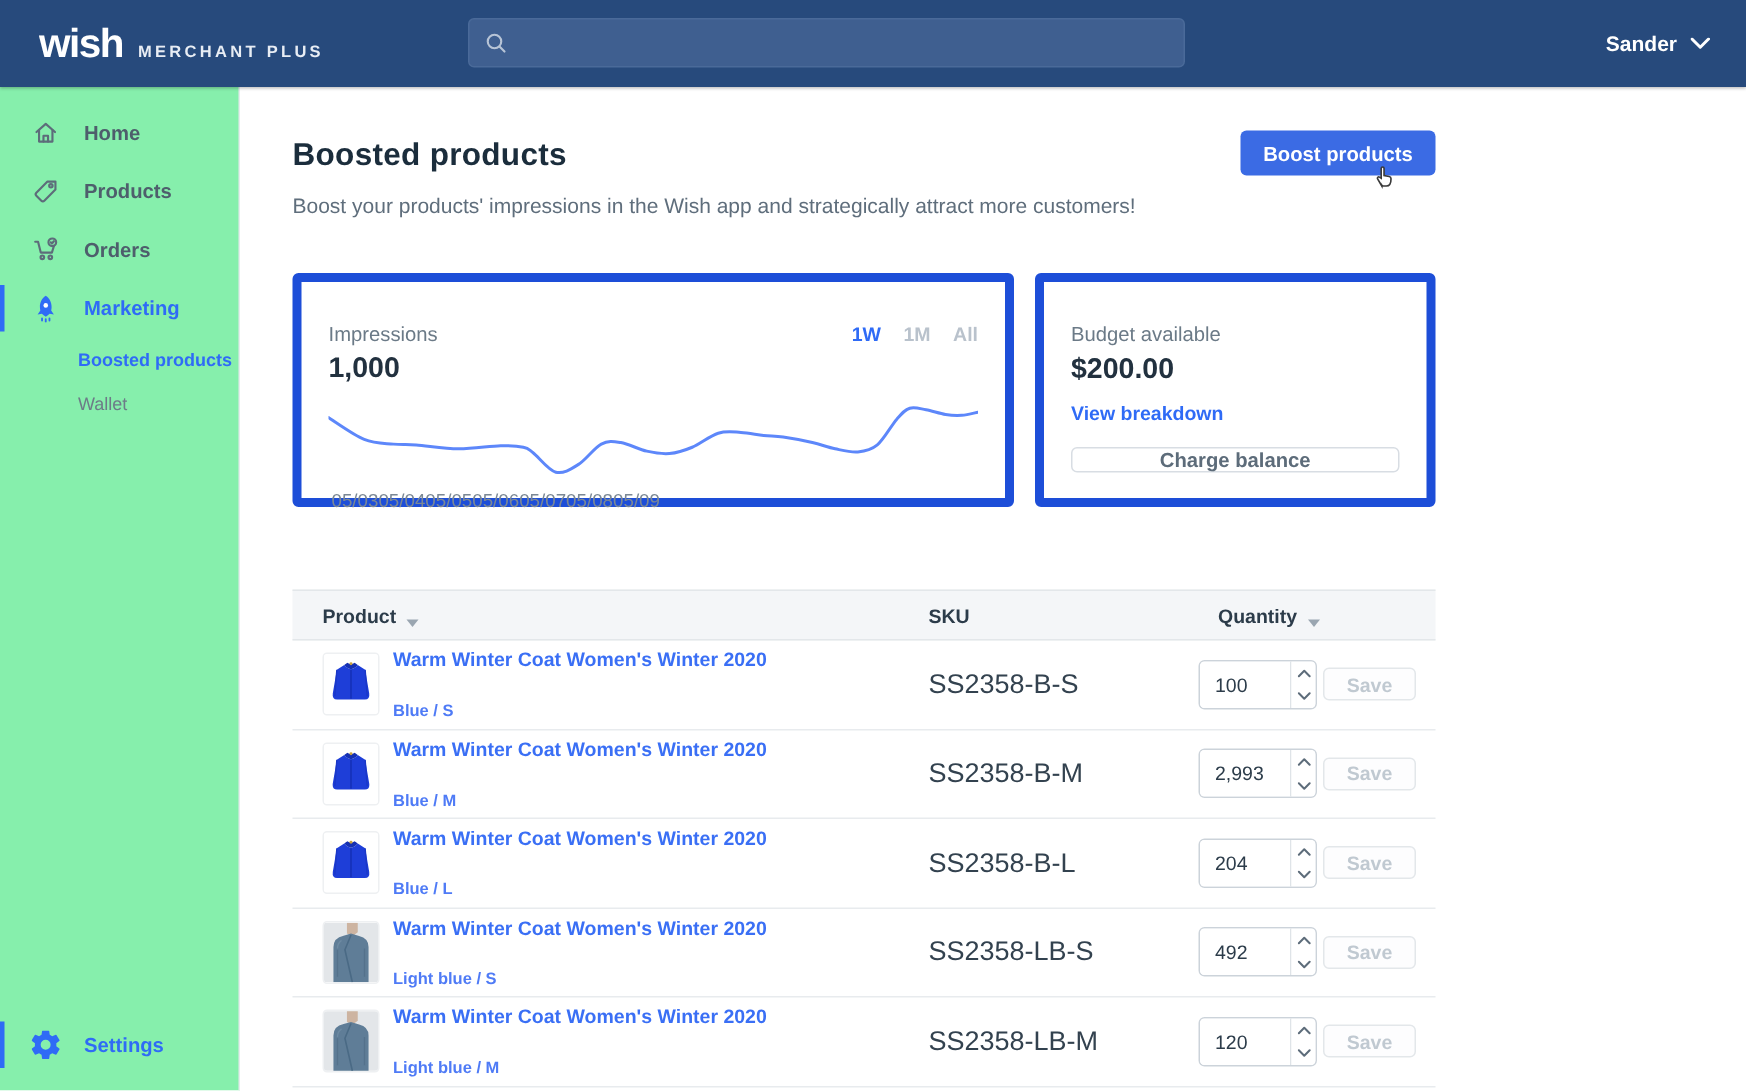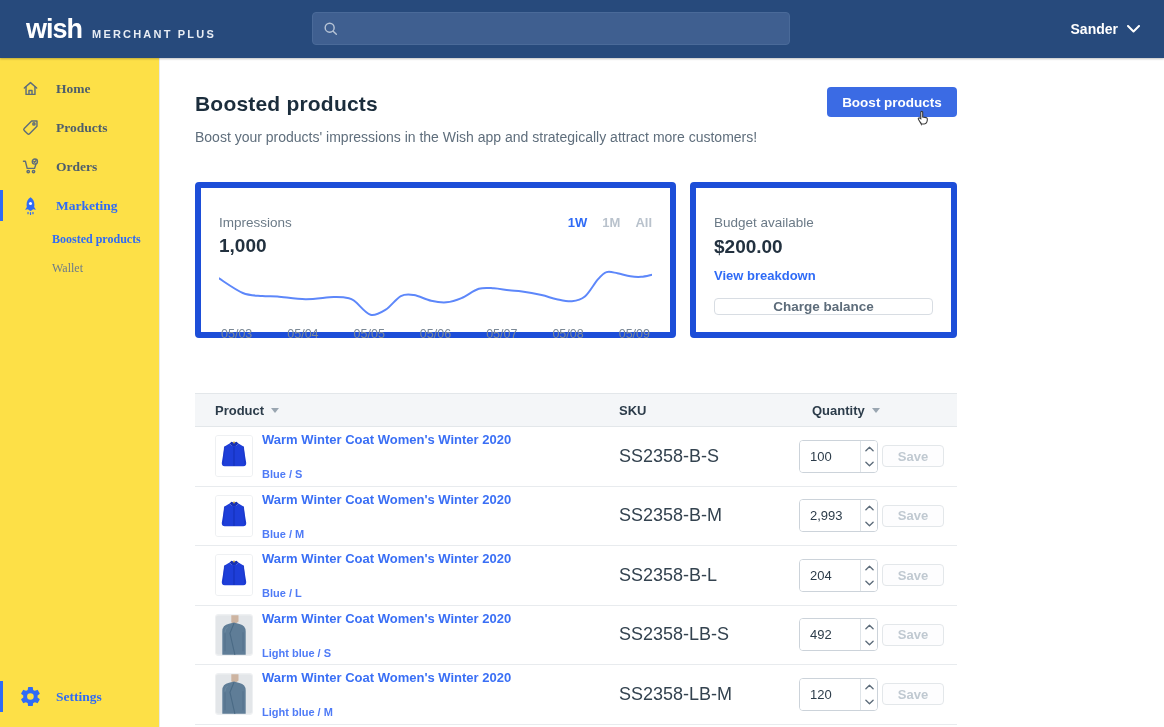--- a/index.html
+++ b/index.html
@@ -19,21 +19,21 @@
     display:flex; align-items:center; padding:0 10px; }
   .search svg { flex:0 0 auto; }
   .search input { flex:1; background:transparent; border:none; outline:none;
     color:#fff; font-size:13px; margin-left:8px; }
   .user { position:absolute; right:24px; top:0; height:58px; display:flex;
     align-items:center; gap:9px; cursor:pointer; }
   .user-name { color:#fff; font-size:14px; font-weight:600; }
 
   
   .sidebar { position:absolute; top:58px; left:0; width:160px; height:669px;
-    background:#fde047; border-right:1px solid #e7eaed;font-family:Liberation Serif, serif; }
+    background:#86efac; border-right:1px solid #e7eaed; }
   .nav-item { position:relative; height:39px; display:flex; align-items:center;
     padding-left:21px; gap:16px; cursor:pointer; }
   .nav-item .lbl { font-size:13.5px; font-weight:600; color:#4e5e6c; }
   .nav-item.active .lbl { color:#2f6bf6; }
   .nav-item.active::before, .settings-item.active::before { content:"";
     position:absolute; left:0; top:4px; bottom:4px; width:3px; background:#2f6bf6; }
   .nav-list { padding-top:11px; }
   .sub-item { height:29px; display:flex; align-items:center; padding-left:52px; cursor:pointer; }
   .sub-item .slbl { font-size:12px; font-weight:700; color:#8b97a3; }
   .sub-item.active .slbl { color:#2f6bf6; }
@@ -59,34 +59,34 @@
   .card-impressions { width:481px; height:156px; }
   .card-budget { width:267px; height:156px; display:flex; flex-direction:column; }
   .imp-head { display:flex; justify-content:space-between; align-items:center; }
   .card-label { font-size:13.5px; color:#6b7a87; }
   .range-tabs { display:flex; gap:15px; }
   .rtab { font-size:13px; font-weight:700; color:#b9c2cc; cursor:pointer; }
   .rtab.active { color:#2f6bf6; }
   .headline { margin-top:5px; font-size:19px; font-weight:800; color:#22313f; }
   .chart-wrap { margin-top:8px; }
   .chart-wrap svg { display:block; width:100%; height:58px; }
-  .x-labels { display:flex; justify-content:space-between; margin-top:4px; padding:0 2px; }
+  .x-labels { display:flex; margin-top:4px; padding:0 2px; }
   .x-labels span { font-size:12.5px; color:#7b8895; }
   .budget-value { margin-top:6px; font-size:19px; font-weight:800; color:#22313f; }
   .budget-link { margin-top:10px; font-size:13px; font-weight:600; color:#2f6bf6; cursor:pointer; }
   .charge-btn { margin-top:15px; width:100%; height:33px; background:#fff;
     border:1px solid #d8dde3; border-radius:4px; font-size:13.5px; font-weight:600;
     color:#5d6c7a; cursor:pointer; font-family:"Liberation Sans", sans-serif; }
 
   
   .table { margin-top:55px; }
   .thead { display:flex; align-items:center; height:34px; background:#f4f6f8;
     border-top:1px solid #e3e7ea; border-bottom:1px solid #e3e7ea;
     padding:0 14px 0 20px; }
-  .th { font-size:13px; font-weight:700; color:#2c3c4a; display:flex; align-items:center; }
+  .th { font-size:13px; font-weight:700; color:#2c3c4a; display:flex; align-items:flex-end; }
   .th-product { flex:0 0 404px; }
   .th-sku { flex:0 0 180px; }
   .th-qty { flex:1; padding-left:13px; }
   .sort-caret { width:0; height:0; border-left:4px solid transparent;
     border-right:4px solid transparent; border-top:5px solid #9aa6b1; margin-left:7px; }
   .trow { display:flex; align-items:center; height:59.5px;
     border-bottom:1px solid #e8ebee; padding:0 14px 0 20px; }
   .cell-product { flex:0 0 404px; display:flex; align-items:center; gap:9px; }
   .pimg { width:38px; height:42px; border-radius:3px; overflow:hidden; flex:0 0 auto;
     border:1px solid #eef0f2; cursor:pointer; }

